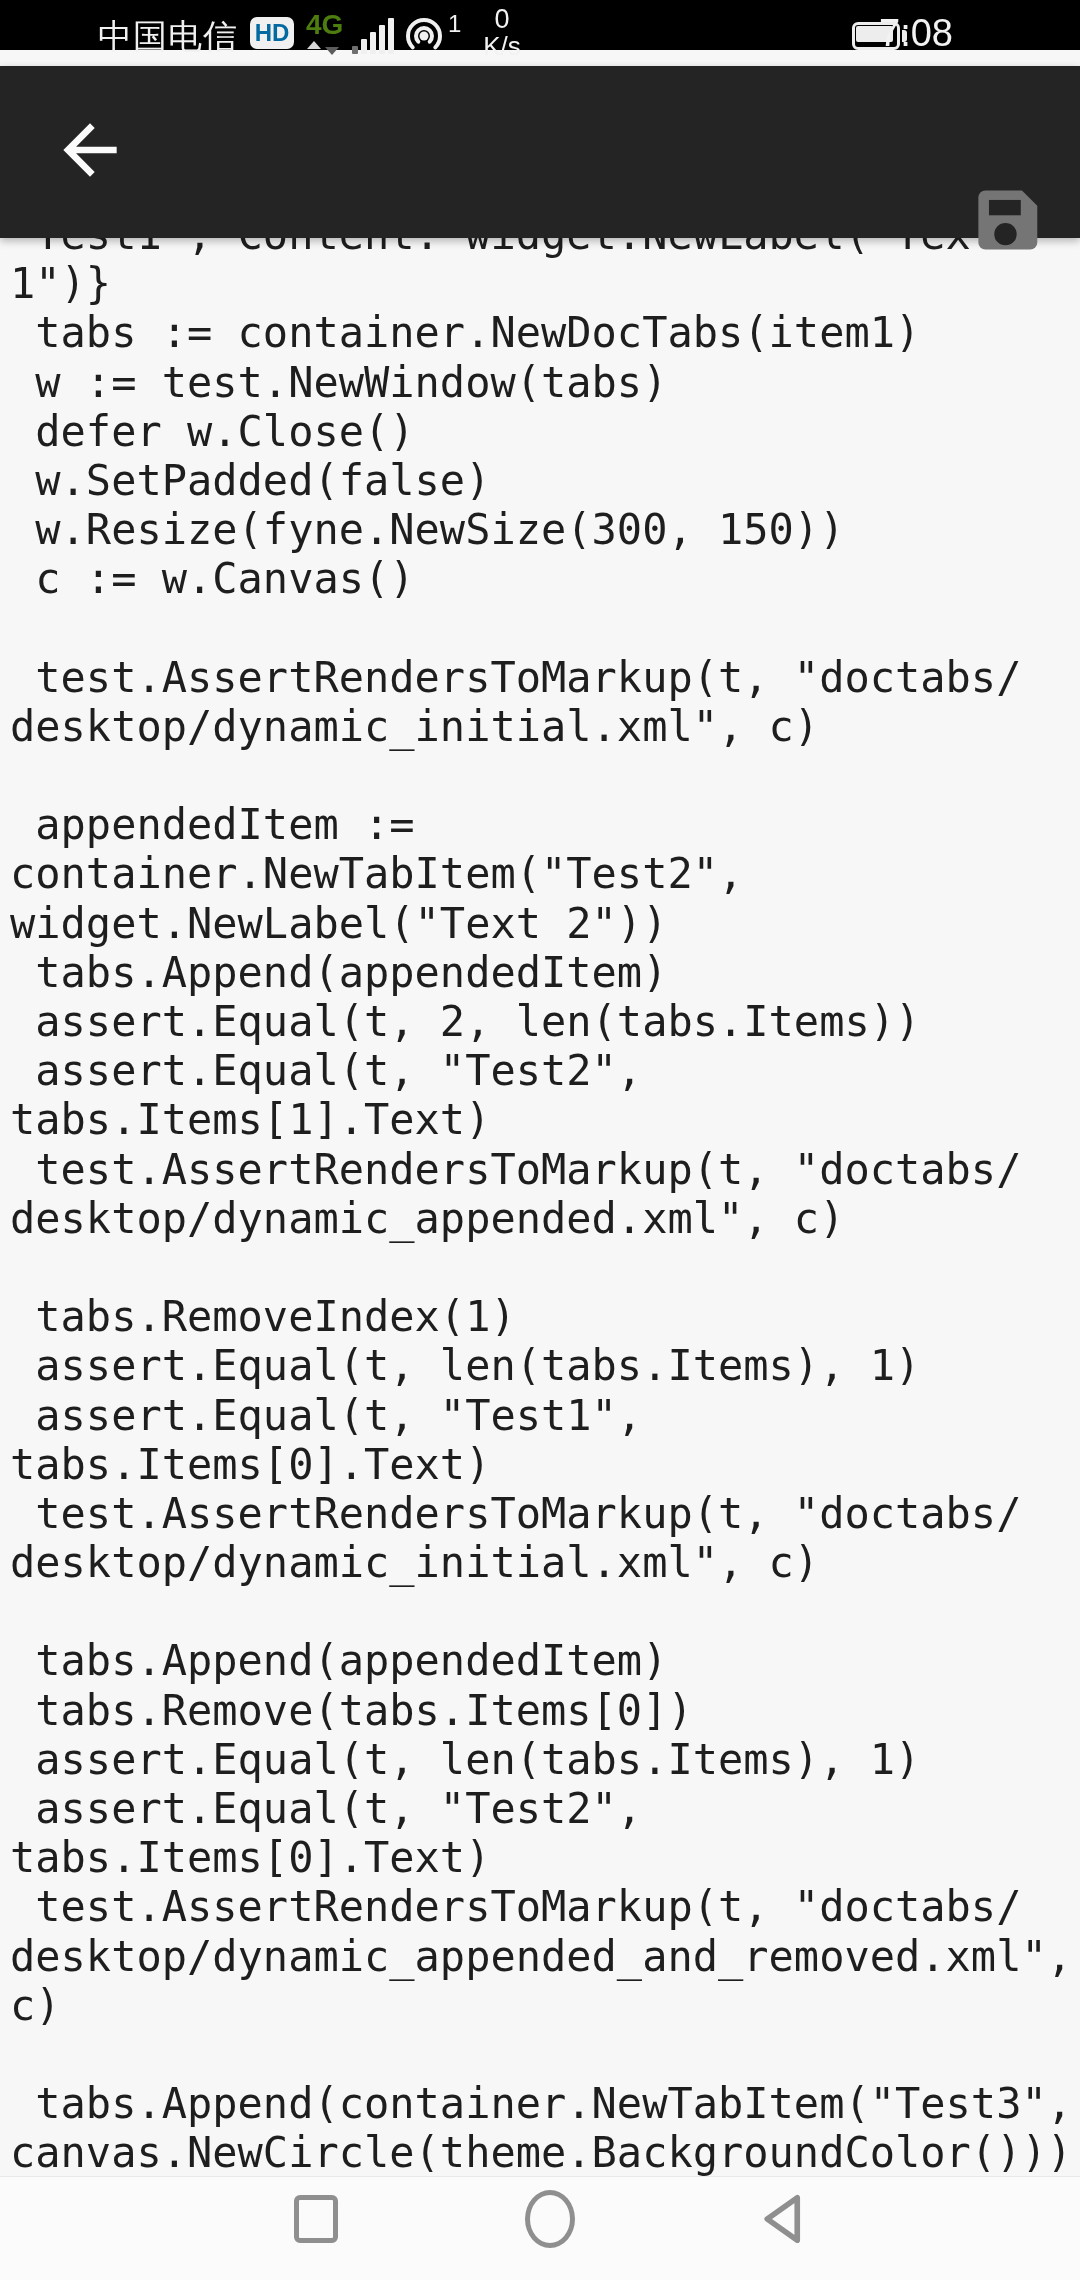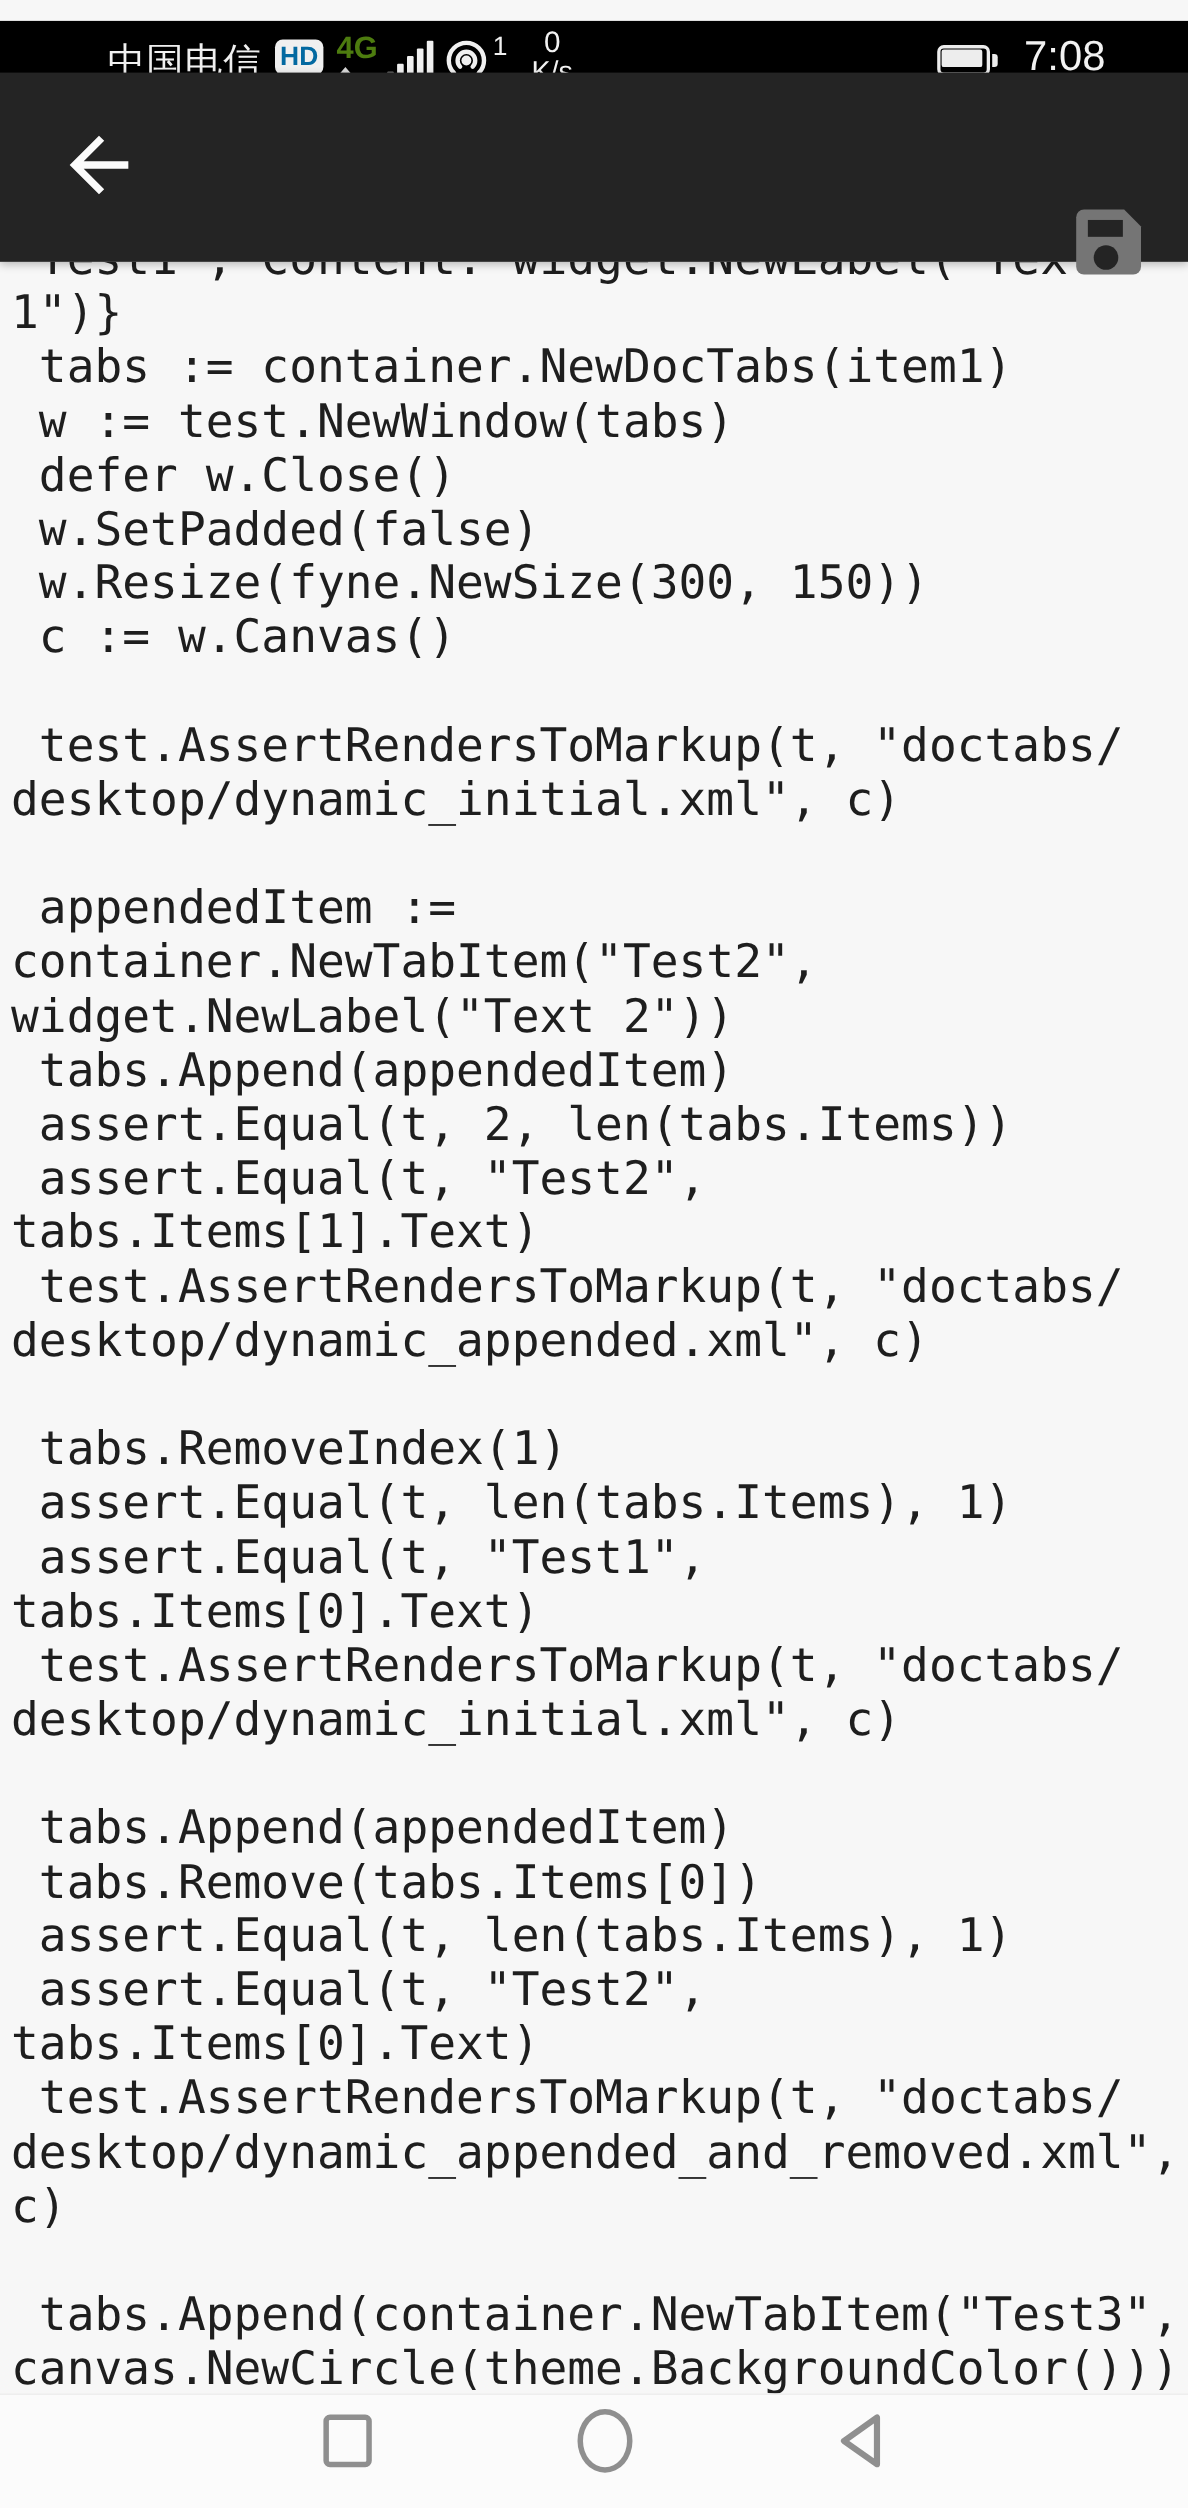--- a/index.html
+++ b/index.html
@@ -3,23 +3,22 @@
 <meta charset="utf-8">
 <style>
   html,body{margin:0;padding:0;}
   body{
     width:1080px;height:2280px;position:relative;overflow:hidden;
     background:#f7f7f7;font-family:"Liberation Sans",sans-serif;
     -webkit-font-smoothing:antialiased;
   }
   
   .status-bar{
-    position:absolute;left:0;top:0;width:1080px;height:66px;background:#000;
+    position:absolute;left:0;top:0;width:1080px;height:50px;background:#000;
     color:#f2f2f2;
-    margin-top:19px;
   }
   .carrier{position:absolute;left:98px;top:14px;font-size:34px;letter-spacing:1px;color:#f0f0f0;}
   .hd-badge{
     position:absolute;left:250px;top:17px;width:44px;height:32px;border-radius:7px;
     background:#f0f0f0;color:#0369a1;font-size:24px;font-weight:bold;
     display:flex;align-items:center;justify-content:center;
   }
   .nettype-wrap{position:absolute;left:306px;top:12px;width:40px;text-align:left;}
   .nettype{font-size:28px;font-weight:bold;color:#4d7c0f;line-height:25px;}
   .net-arrows{display:block;margin-top:2px;height:16px;}
@@ -28,21 +27,21 @@
   .sigbars i.dim{background:#6f6f6f;}
   .hotspot{position:absolute;left:404px;top:16px;width:40px;height:40px;}
   .hotspot-num{position:absolute;left:448px;top:10px;font-size:24px;color:#f0f0f0;}
   .speed{position:absolute;left:470px;top:6px;width:64px;text-align:center;line-height:27px;}
   .speed .val{font-size:27px;display:block;}
   .speed .unit{font-size:26px;display:block;}
   .battery{position:absolute;left:852px;top:22px;width:58px;height:28px;}
   .battery .body{position:absolute;left:0;top:0;width:48px;height:28px;border:3px solid #ededed;border-radius:6px;box-sizing:border-box;}
   .battery .fill{position:absolute;left:4px;top:4px;width:37px;height:14px;background:#ededed;border-radius:2px;height:16px;}
   .battery .tip{position:absolute;left:50px;top:8px;width:5px;height:12px;background:#ededed;border-radius:0 3px 3px 0;}
-  .clock{position:absolute;left:931px;top:12px;font-size:38px;color:#f2f2f2;}
+  .clock{position:absolute;left:879px;top:12px;font-size:38px;color:#f2f2f2;}
   
   .app-bar{
     position:absolute;left:0;top:66px;width:1080px;height:172px;background:#242424;
     box-shadow:0 3px 8px rgba(0,0,0,.28);z-index:5;
   }
   .back-btn{position:absolute;left:50px;top:44px;width:80px;height:80px;background:none;border:none;padding:0;cursor:pointer;}
   .title{
     position:absolute;left:212px;top:50px;width:720px;
     font-size:54px;font-weight:bold;letter-spacing:-1px;color:#fbfbfb;white-space:nowrap;
   }

